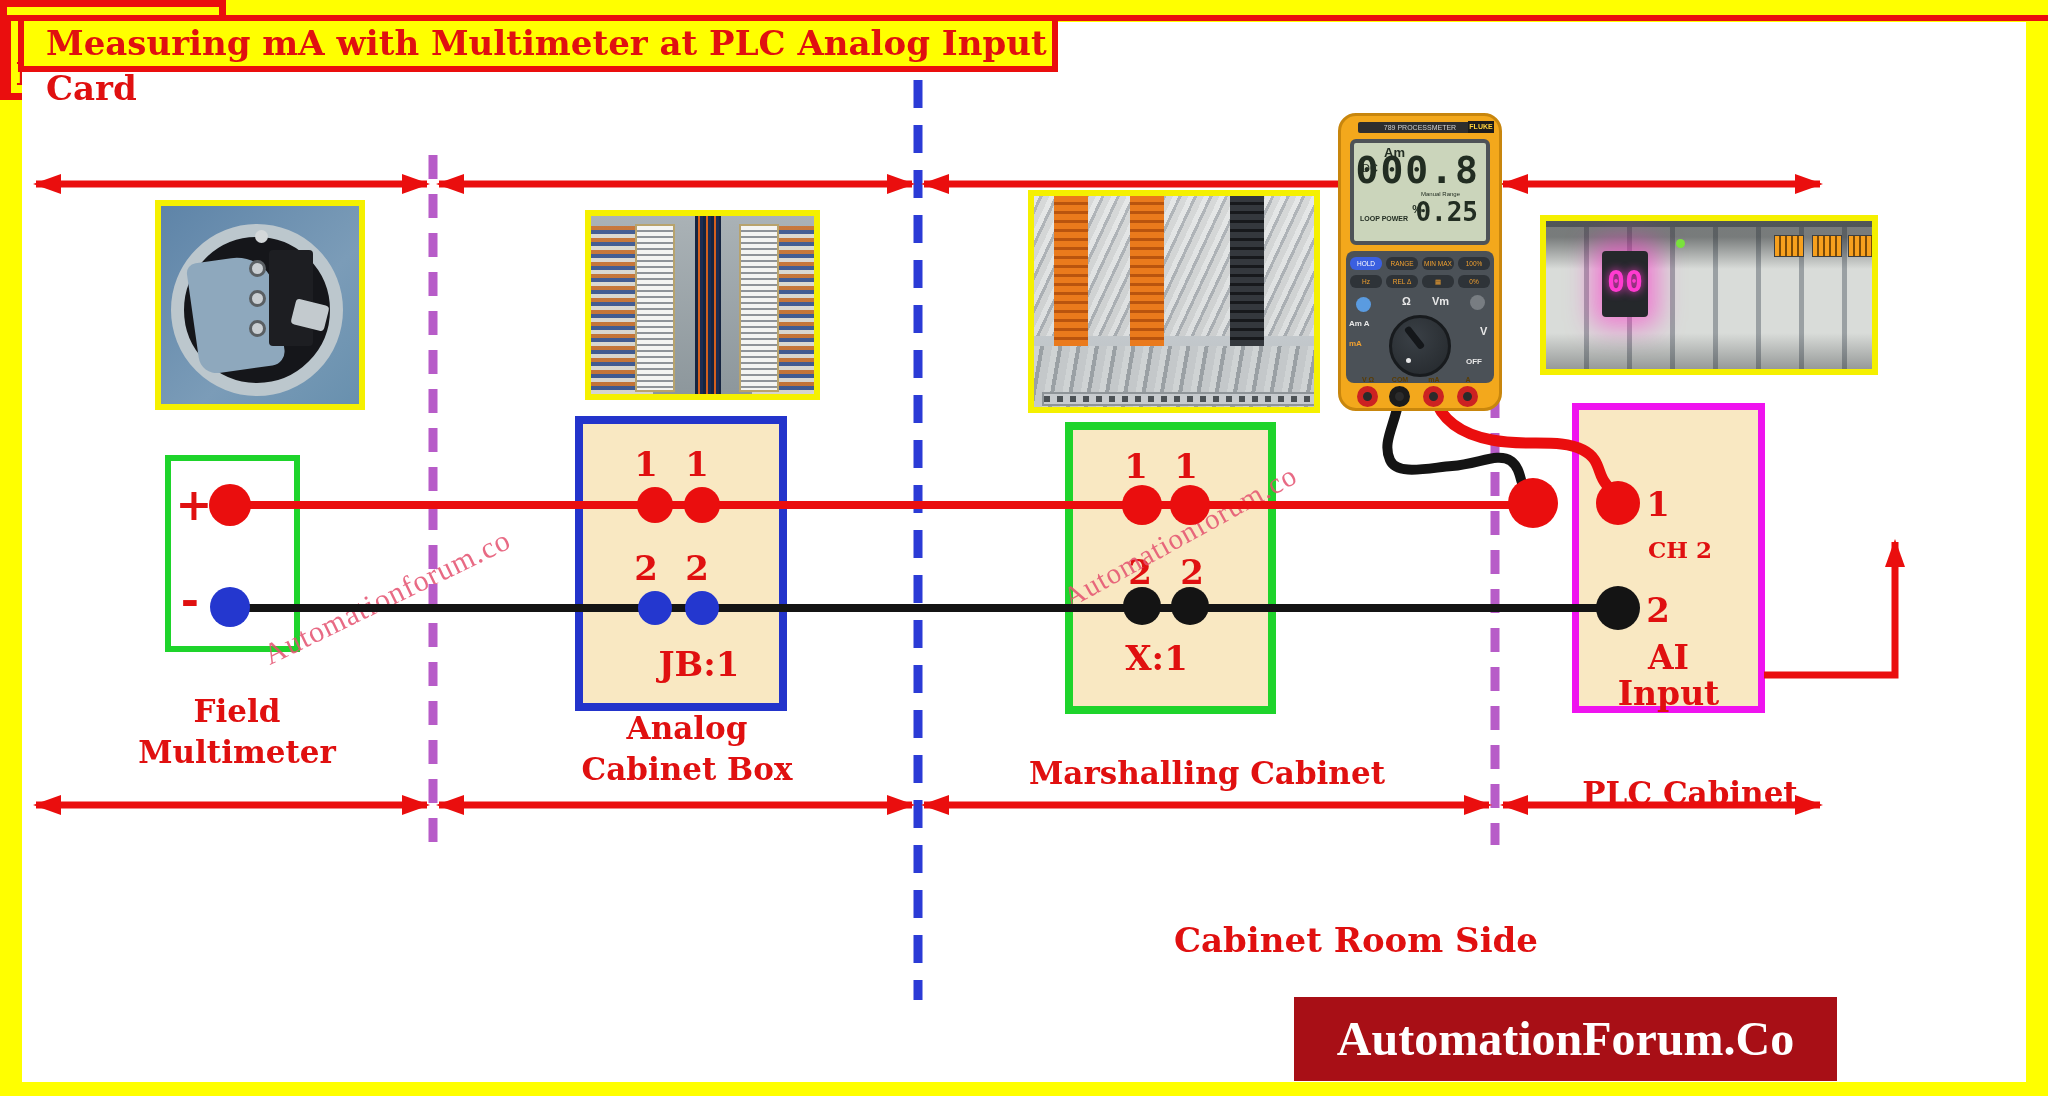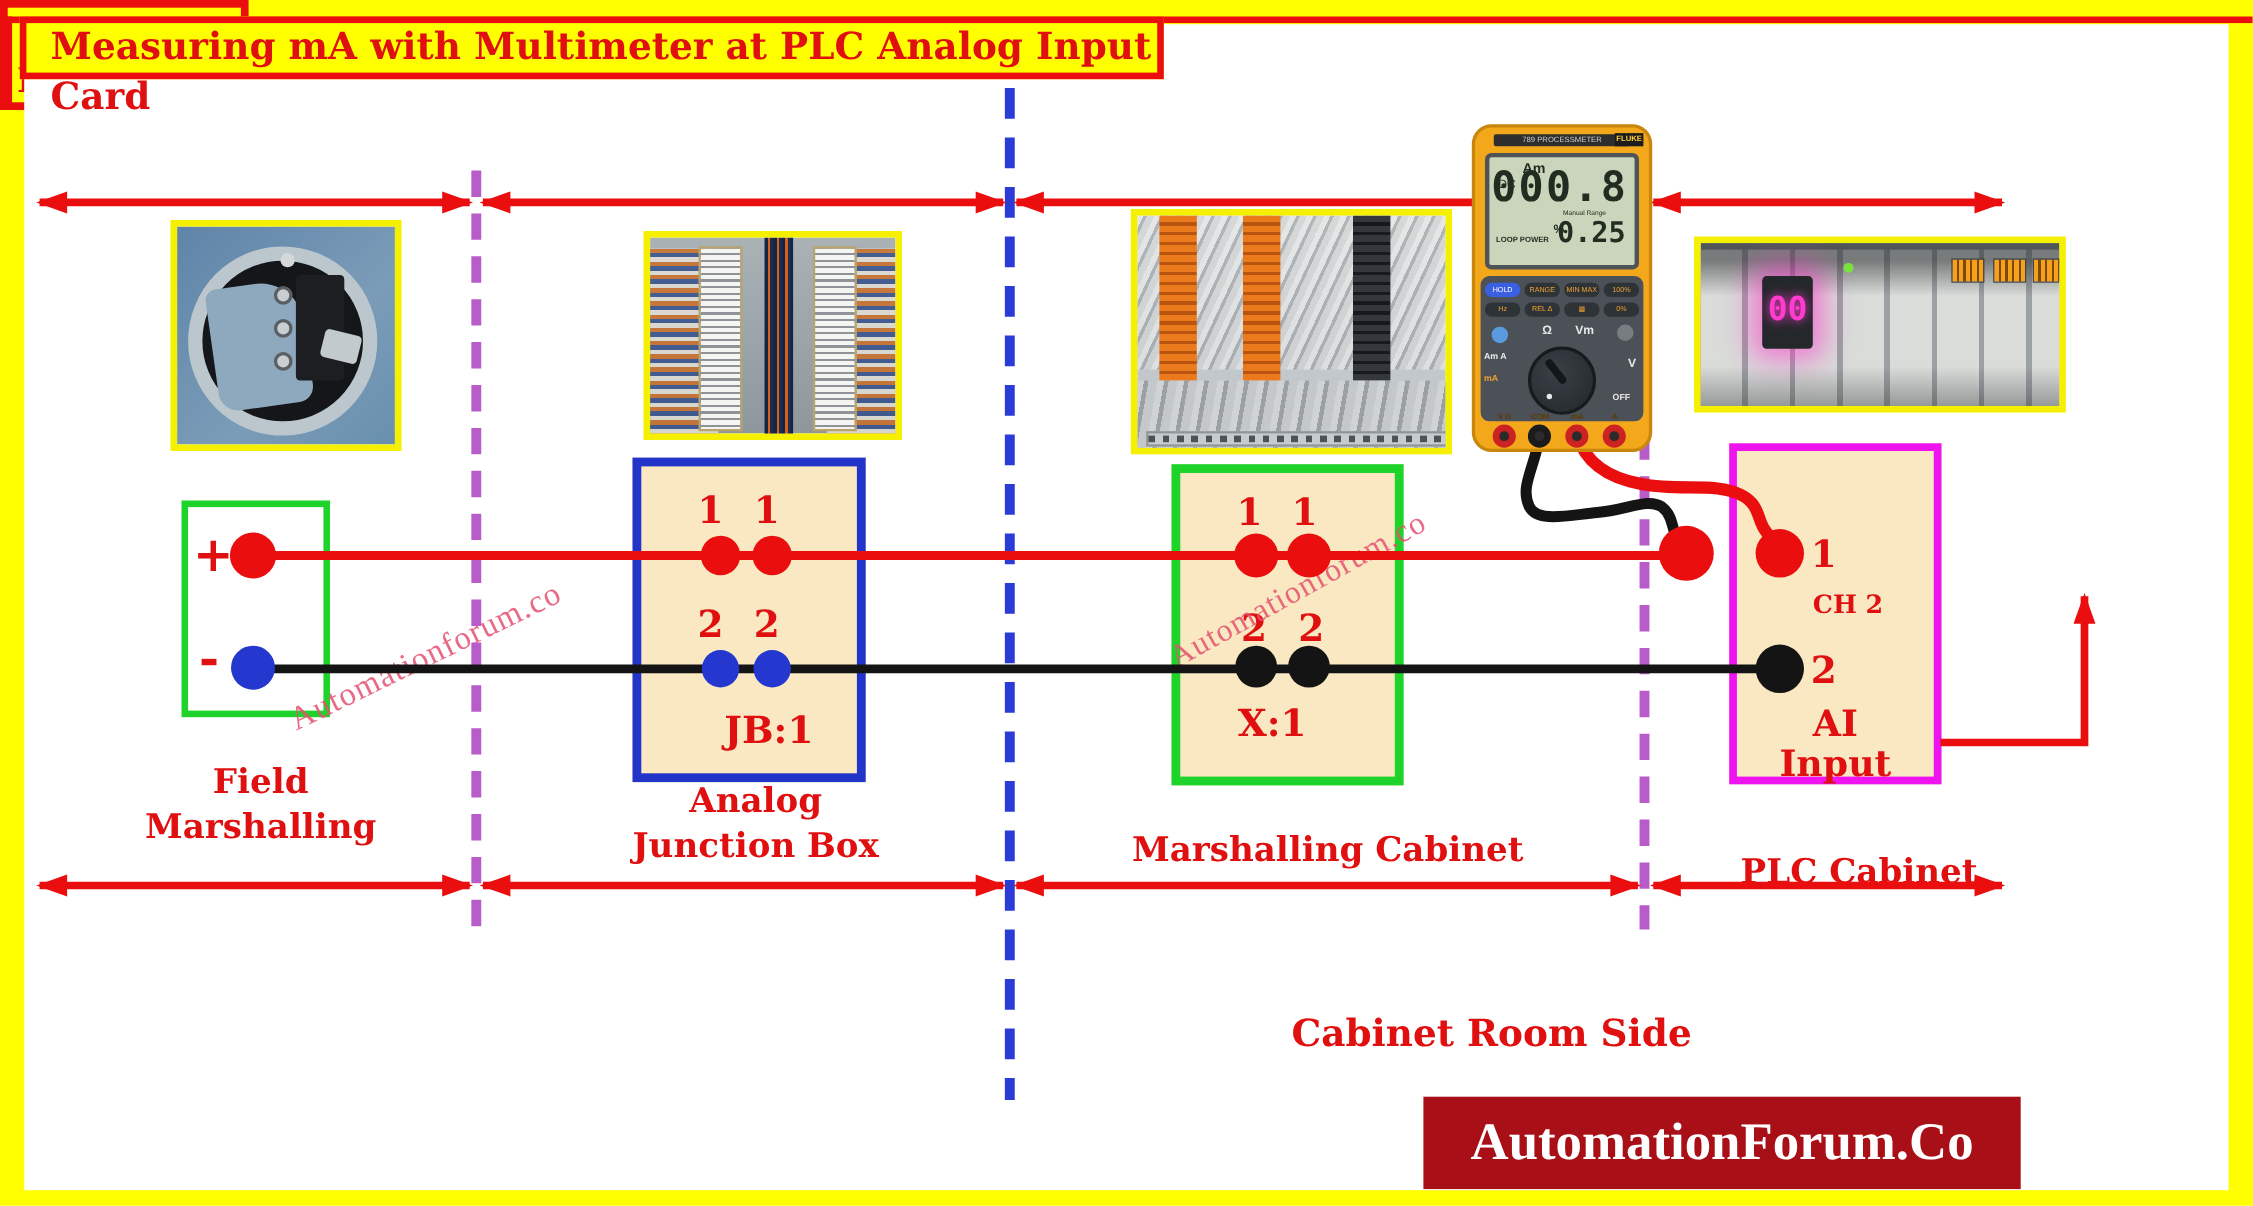--- a/index.html
+++ b/index.html
@@ -201,25 +201,25 @@
   <div class="lbl tag" style="left:1065px;top:638px;width:183px;">X:1</div>
 
   <div class="lbl num" style="left:1638px;top:484px;">1</div>
   <div class="lbl ch" style="left:1630px;top:536px;width:100px;">CH 2</div>
   <div class="lbl num" style="left:1638px;top:590px;">2</div>
   <div class="lbl" style="left:1572px;top:638px;width:193px;font-size:33px;">AI</div>
   <div class="lbl" style="left:1572px;top:674px;width:193px;font-size:33px;">Input</div>
 
   <div class="lbl cap" style="left:87px;top:691px;width:300px;">
     <div>Field</div>
-    <div>Marshalling</div>
+    <div>Multimeter</div>
   </div>
   <div class="lbl cap" style="left:487px;top:708px;width:400px;">
     <div>Analog</div>
-    <div>Junction Box</div>
+    <div>Cabinet Box</div>
   </div>
   <div class="lbl cap" style="left:1007px;top:753px;width:400px;">Marshalling Cabinet</div>
   <div class="lbl cap" style="left:1490px;top:773px;width:400px;">PLC Cabinet</div>
 
   <div class="lbl zone" style="left:1156px;top:920px;width:400px;">Cabinet Room Side</div>
 
   <div class="wm wm1">Automationforum.co</div>
   <div class="wm wm2">Automationforum.co</div>
 
   <svg class="overlay" width="2048" height="1096" viewBox="0 0 2048 1096">

